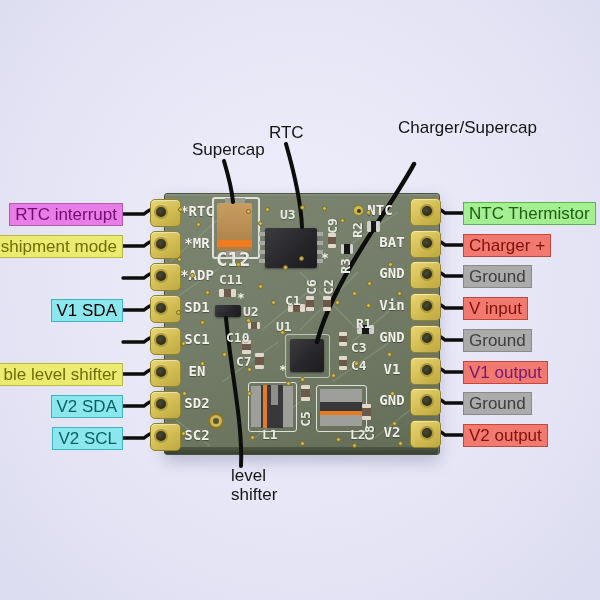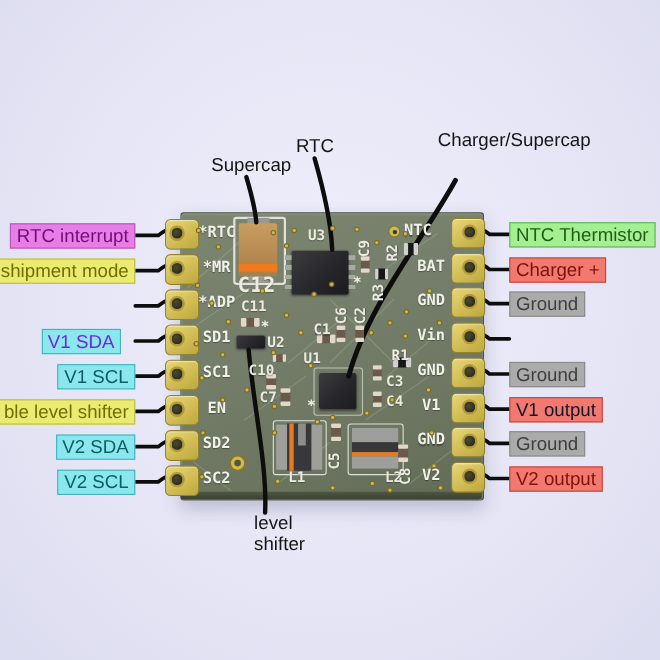--- a/index.html
+++ b/index.html
@@ -169,37 +169,37 @@
     <div class="pad" style="left: 410px; top: 261px;"></div>
     <div class="hole" style="left: 420px; top: 267px;"></div>
     <div class="pinname" style="left: 372px; top: 265px;">GND</div>
     <div class="callout" style="left: 463px; top: 265px; background: rgb(171, 171, 171); border-color: rgb(138, 138, 138); color: rgb(62, 62, 62);">Ground</div>
     <div class="pad" style="left: 150px; top: 295px;"></div>
     <div class="hole" style="left: 154px; top: 301px;"></div>
     <div class="pinname" style="left: 177px; top: 299px;">SD1</div>
     <div class="pad" style="left: 410px; top: 293px;"></div>
     <div class="hole" style="left: 420px; top: 299px;"></div>
     <div class="pinname" style="left: 372px; top: 297px;">Vin</div>
-    <div class="callout" style="right: 490px; top: 299px; background: rgb(139, 231, 238); border-color: rgb(63, 180, 192); color: #6d28d9; text-align: center;">V1 SDA</div>
+    <div class="callout" style="right: 477px; top: 299px; background: rgb(139, 231, 238); border-color: rgb(63, 180, 192); color: #000000; text-align: center;">V1 SDA</div>
+    <div class="callout" style="left: 463px; top: 297px; background: rgb(241, 121, 111); border-color: rgb(196, 71, 60); color: rgb(124, 19, 12);">V input</div>
     <div class="pad" style="left: 150px; top: 327px;"></div>
     <div class="hole" style="left: 154px; top: 333px;"></div>
     <div class="pinname" style="left: 177px; top: 331px;">SC1</div>
     <div class="pad" style="left: 410px; top: 325px;"></div>
     <div class="hole" style="left: 420px; top: 331px;"></div>
     <div class="pinname" style="left: 372px; top: 329px;">GND</div>
-    <div class="callout" style="right: 477px; top: 331px; background: rgb(139, 231, 238); border-color: rgb(63, 180, 192); color: rgb(11, 94, 99);">V1 SCL</div>
     <div class="callout" style="left: 463px; top: 329px; background: rgb(171, 171, 171); border-color: rgb(138, 138, 138); color: rgb(62, 62, 62);">Ground</div>
     <div class="pad" style="left: 150px; top: 359px;"></div>
     <div class="hole" style="left: 154px; top: 365px;"></div>
     <div class="pinname" style="left: 177px; top: 363px;">EN</div>
     <div class="pad" style="left: 410px; top: 357px;"></div>
     <div class="hole" style="left: 420px; top: 363px;"></div>
     <div class="pinname" style="left: 372px; top: 361px;">V1</div>
     <div class="callout" style="right: 477px; top: 363px; background: rgb(235, 235, 114); border-color: rgb(185, 185, 63); color: rgb(110, 110, 5);">ble level shifter</div>
-    <div class="callout" style="left: 463px; top: 361px; background: rgb(241, 121, 111); border-color: rgb(196, 71, 60); color: #0f172a;">V1 output</div>
+    <div class="callout" style="left: 463px; top: 361px; background: rgb(241, 121, 111); border-color: rgb(196, 71, 60); color: #701a75;">V1 output</div>
     <div class="pad" style="left: 150px; top: 391px;"></div>
     <div class="hole" style="left: 154px; top: 397px;"></div>
     <div class="pinname" style="left: 177px; top: 395px;">SD2</div>
     <div class="pad" style="left: 410px; top: 388px;"></div>
     <div class="hole" style="left: 420px; top: 394px;"></div>
     <div class="pinname" style="left: 372px; top: 392px;">GND</div>
     <div class="callout" style="right: 477px; top: 395px; background: rgb(139, 231, 238); border-color: rgb(63, 180, 192); color: rgb(11, 94, 99);">V2 SDA</div>
     <div class="callout" style="left: 463px; top: 392px; background: rgb(171, 171, 171); border-color: rgb(138, 138, 138); color: rgb(62, 62, 62);">Ground</div>
     <div class="pad" style="left: 150px; top: 423px;"></div>
     <div class="hole" style="left: 154px; top: 429px;"></div>

